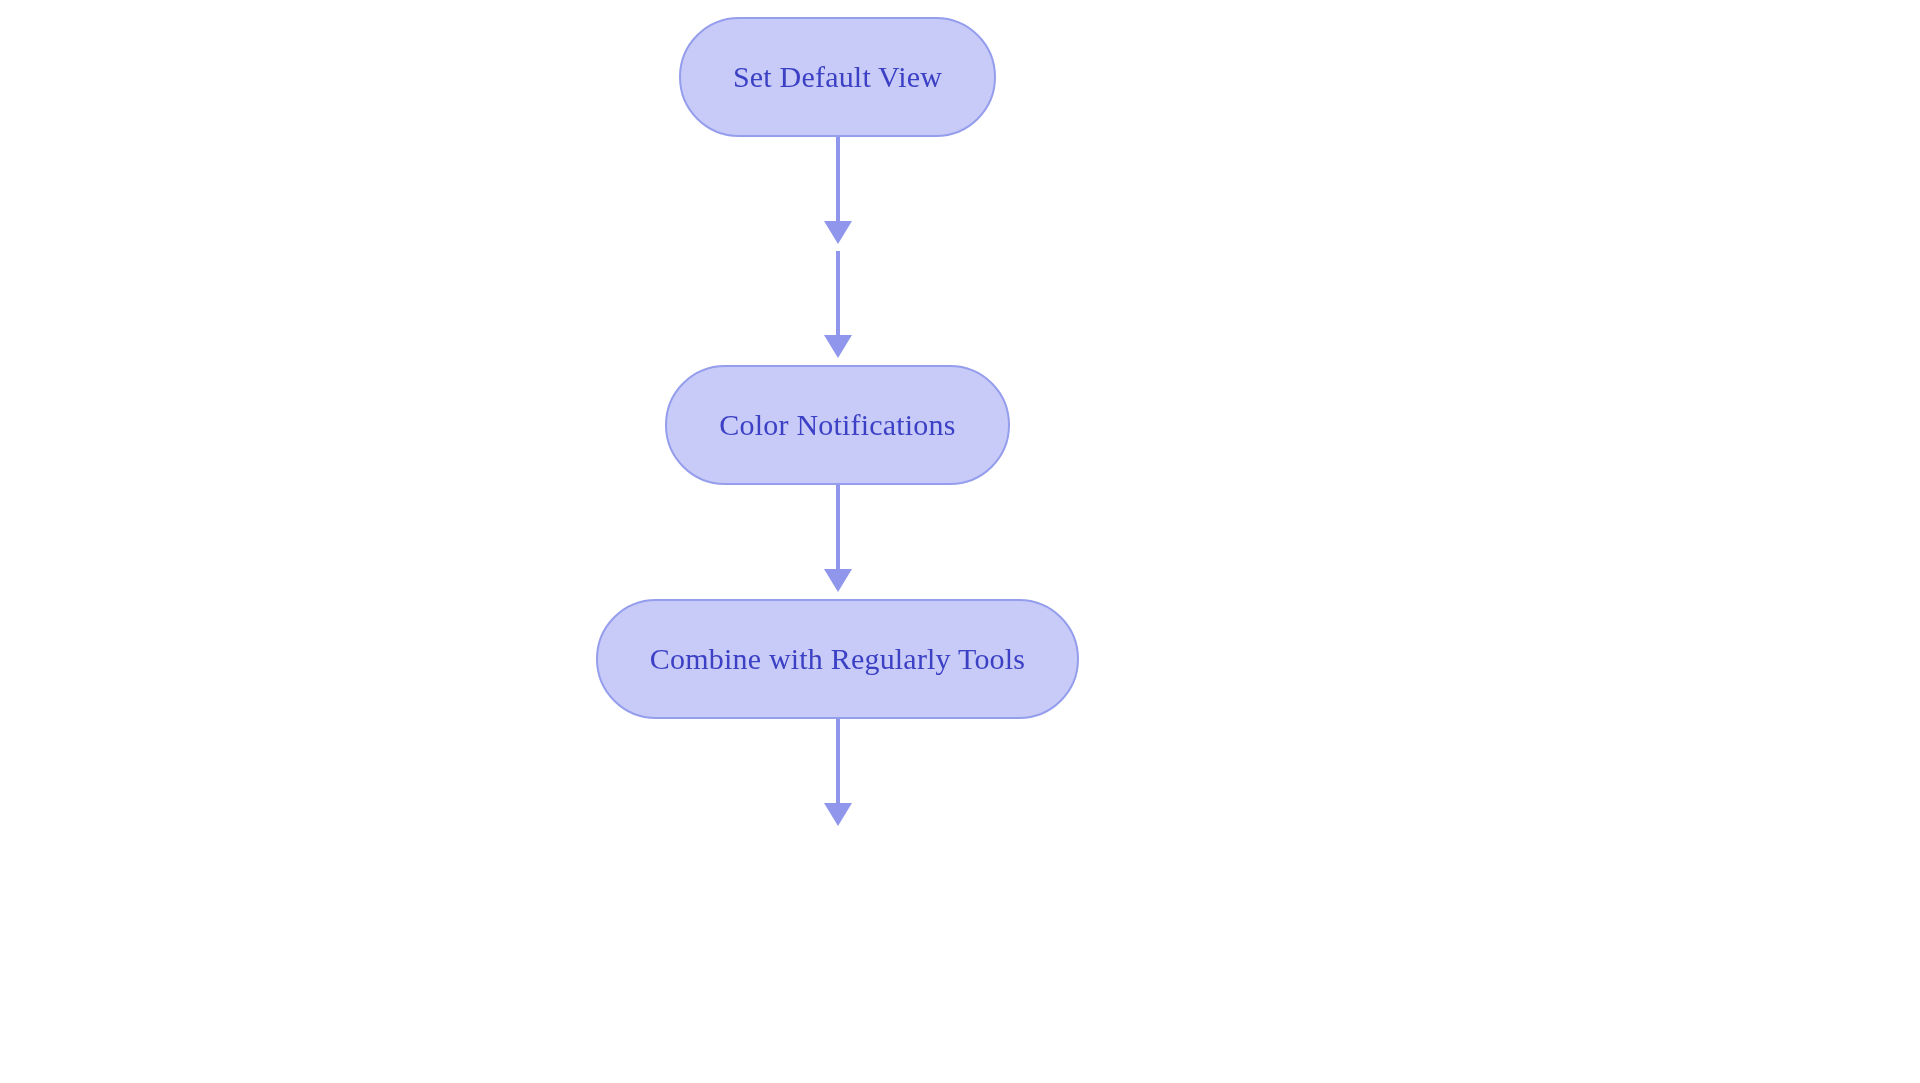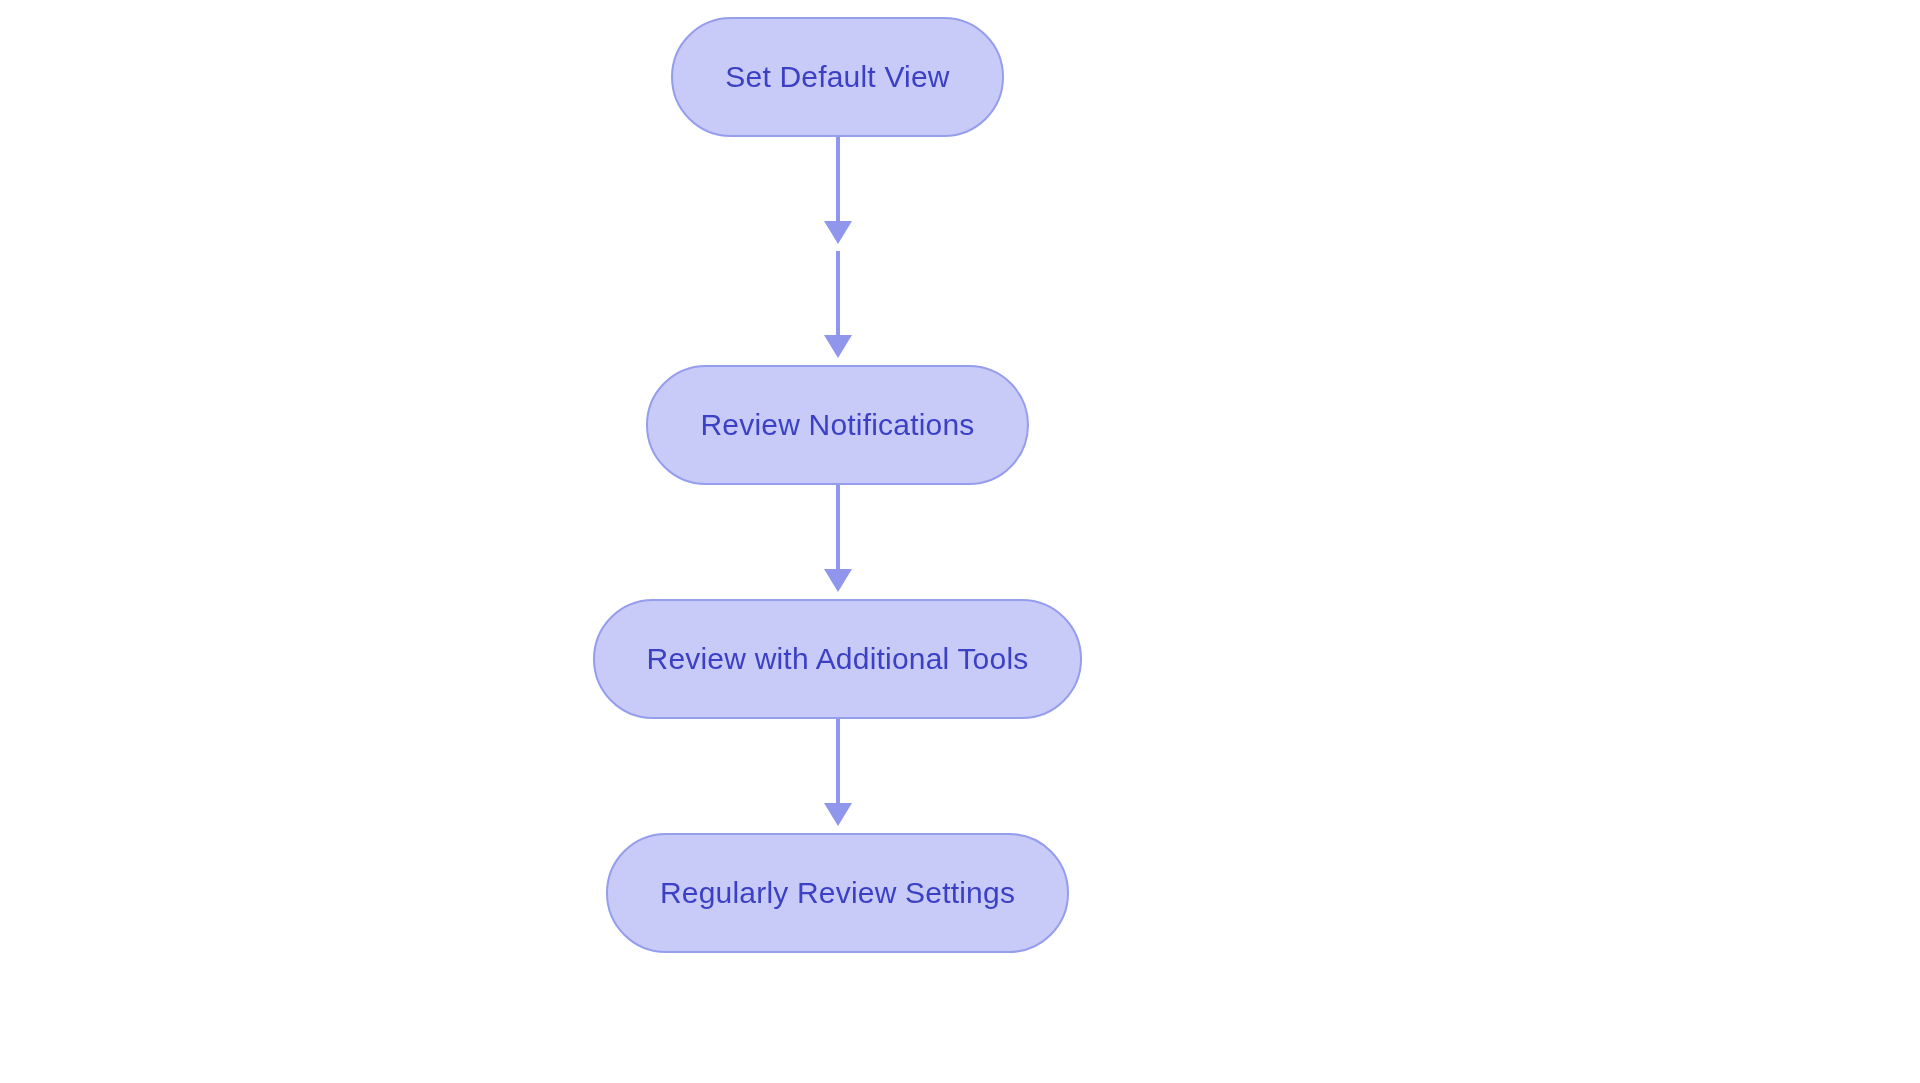--- a/index.html
+++ b/index.html
@@ -9,20 +9,21 @@
     --arrow:#8f96eb;
     --bg:#ffffff;
   }
   *{margin:0;padding:0;box-sizing:border-box;}
   html,body{width:1920px;height:1083px;background:var(--bg);overflow:hidden;}
   body{font-family:"Liberation Sans","DejaVu Sans",sans-serif;}
   .canvas{
     width:1675px;height:1083px;
     display:flex;flex-direction:column;align-items:center;
     padding-top:17px;
+    font-family:Liberation Serif, serif;
   }
   .node{
     min-height:120px;
     display:flex;align-items:center;justify-content:center;
     padding:0 52px;
     background:var(--node-fill);
     border:2px solid var(--node-border);
     border-radius:60px;
     flex:0 0 auto;
   }
@@ -63,34 +64,31 @@
     <div class="head"></div>
   </div>
 
 
   <div class="connector">
     <div class="line"></div>
     <div class="head"></div>
   </div>
 
   <div class="node">
-    <span class="node-label">Review Notifications</span>
+    <span class="node-label">Color Notifications</span>
   </div>
 
   <div class="connector">
     <div class="line"></div>
     <div class="head"></div>
   </div>
 
   <div class="node">
-    <span class="node-label">Review with Additional Tools</span>
+    <span class="node-label">Combine with Regularly Tools</span>
   </div>
 
   <div class="connector">
     <div class="line"></div>
     <div class="head"></div>
   </div>
 
-  <div class="node">
-    <span class="node-label">Regularly Review Settings</span>
-  </div>
 
 </div>
 
 </body></html>

